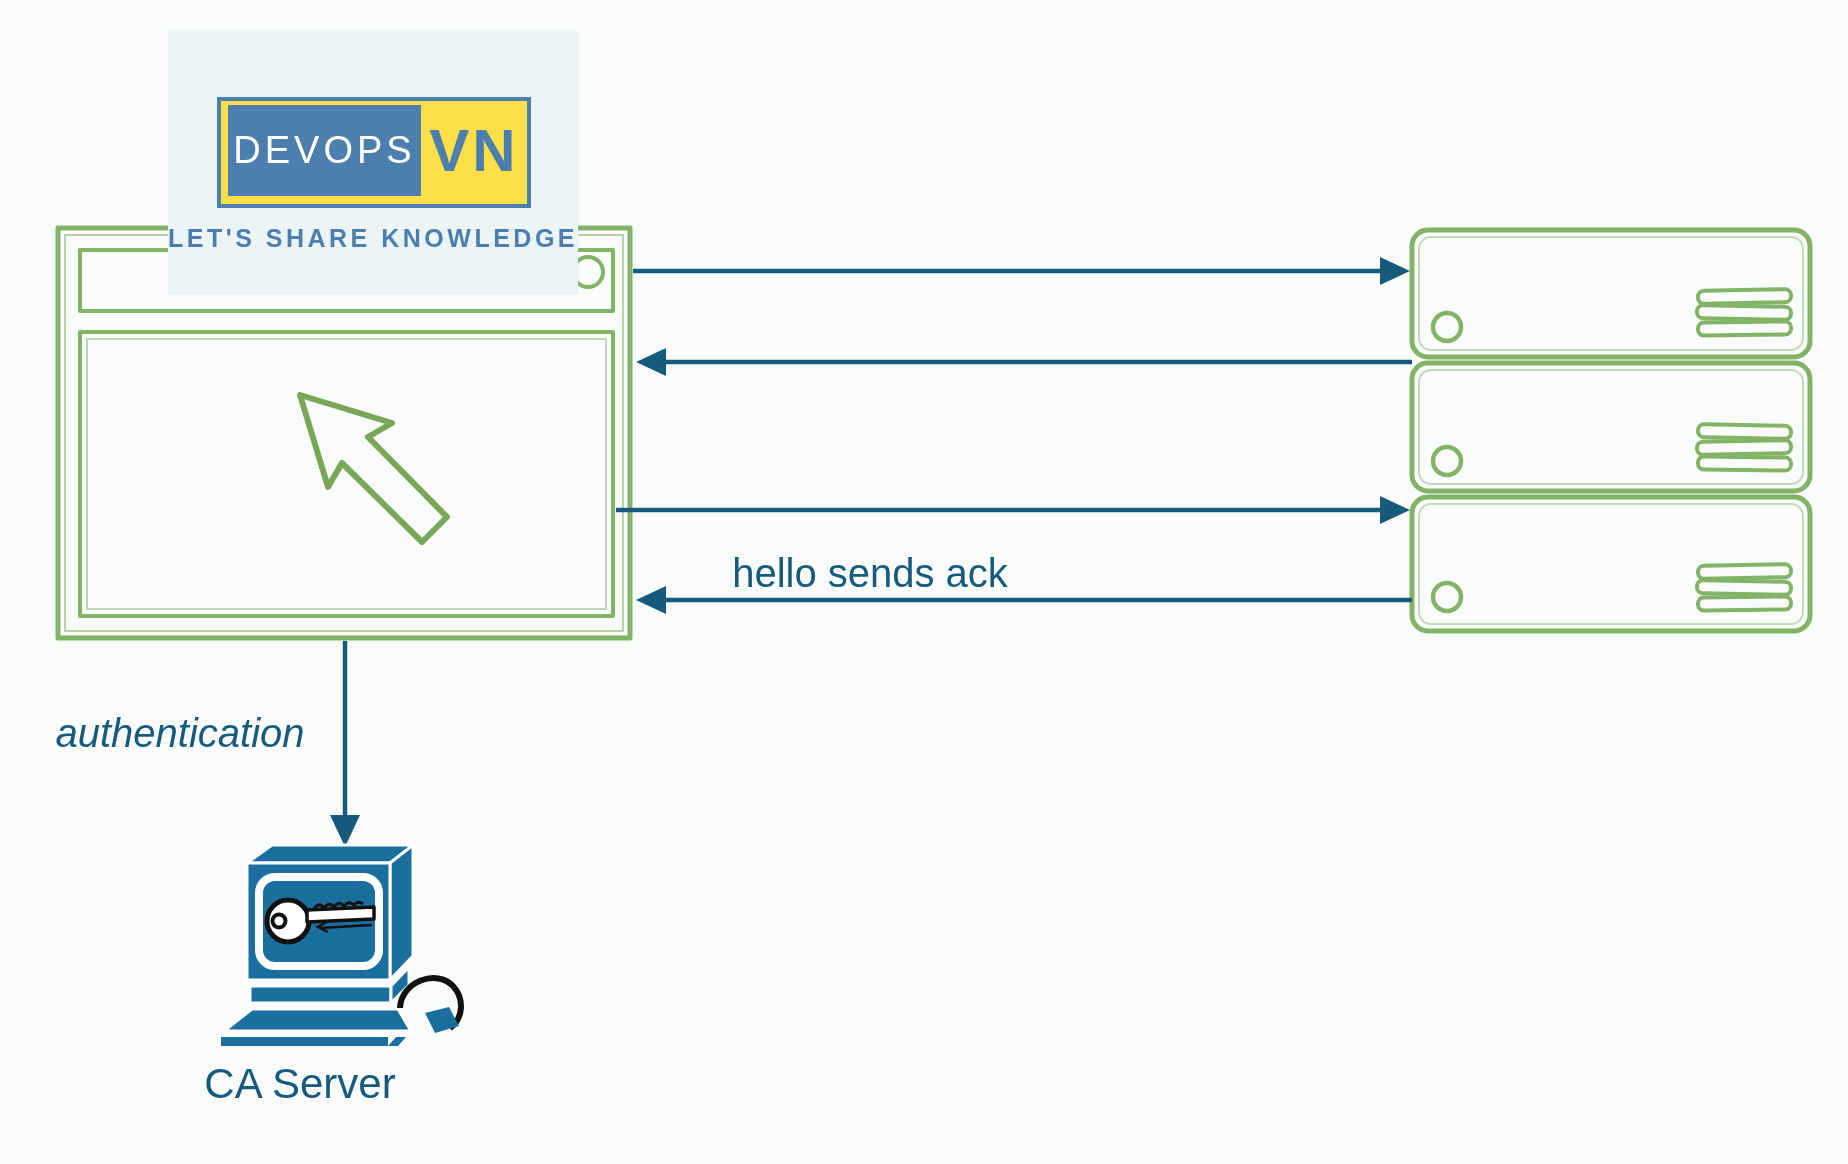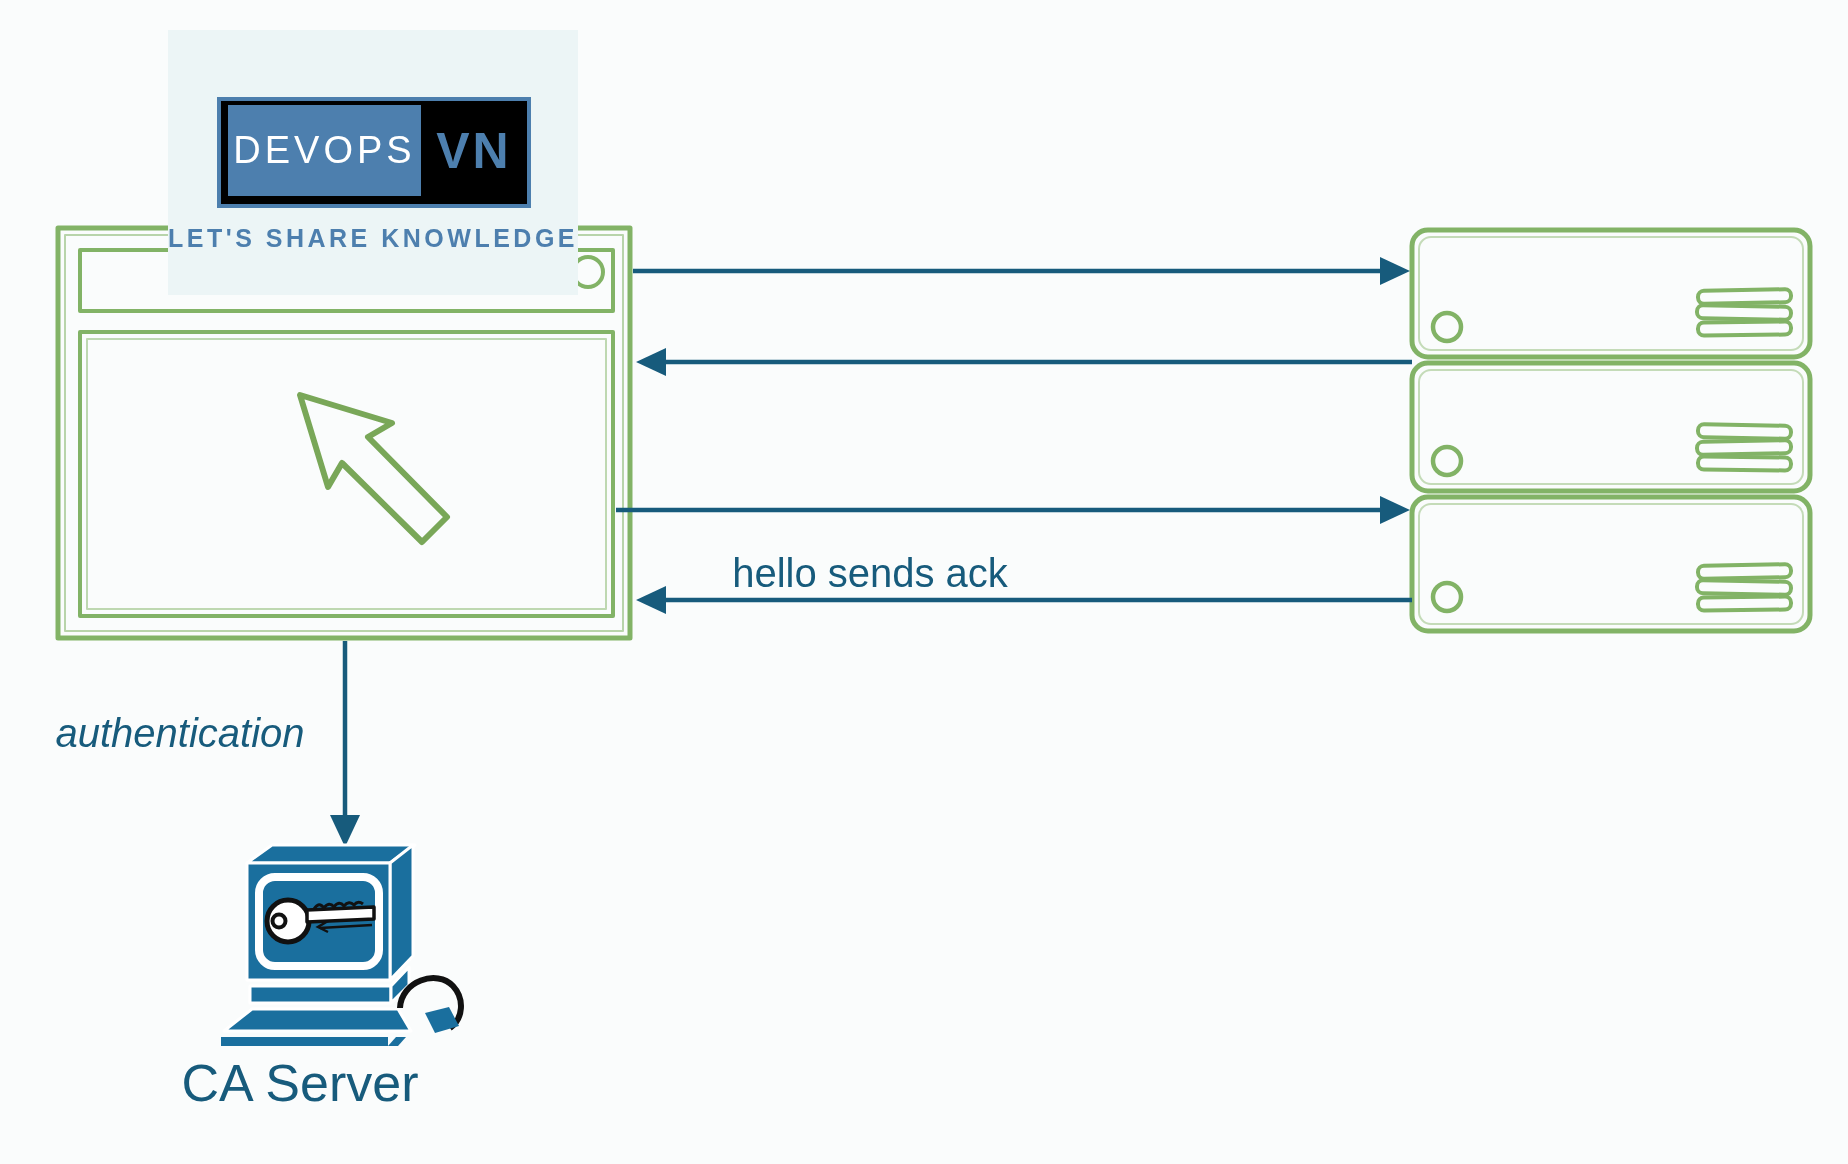--- a/index.html
+++ b/index.html
@@ -19,39 +19,39 @@
   .cab{fill:var(--ca-blue,#1a6f9e);stroke:#ffffff;stroke-width:3;stroke-linejoin:round;}
   .lbl{
     position:absolute; transform:translate(-50%,-50%);
     color:var(--arrow-teal,#175b7c); font-size:40px; white-space:nowrap; line-height:1.1;
   }
   .msg1{left:1005px;top:236px;}
   .msg2{left:1000px;top:331px;}
   .msg3{left:960px;top:480px;}
   .msg4{left:870px;top:573px;}
   .auth{left:180px;top:733px;font-style:italic;}
-  .ca{left:300px;top:1084px;font-size:52px;}
+  .ca{left:300px;top:1084px;font-size:42px;}
   .logo-card{
     position:absolute; left:168px; top:30px; width:410px; height:265px;
     background:var(--card-bg,#ecf5f6);
   }
   .logo-box{
     position:absolute; left:49px; top:67px; width:306px; height:103px;
-    border:4px solid var(--brand-blue,#4d7fae); background:#000000;
+    border:4px solid var(--brand-blue,#4d7fae); background:#fde047;
   }
   .logo-blue{
     position:absolute; left:7px; top:4px; width:193px; height:91px;
     background:var(--brand-blue,#4d7fae); color:#ffffff;
     display:flex; align-items:center; justify-content:center;
     font-size:38px; letter-spacing:4px; font-weight:400;
   }
   .logo-vn{
     position:absolute; left:200px; right:0; top:4px; height:91px;
     display:flex; align-items:center; justify-content:center;
-    color:var(--brand-blue,#4d7fae); font-weight:800; font-size:50px; letter-spacing:3px;
+    color:var(--brand-blue,#4d7fae); font-weight:800; font-size:60px; letter-spacing:3px;
   }
   .logo-tagline{
     position:absolute; left:0; right:0; top:194px; text-align:center;
     color:var(--brand-blue,#4d7fae); font-weight:700; font-size:25px; letter-spacing:3.5px;
   }
 </style>
 </head>
 <body>
 
 <div class="stage">

